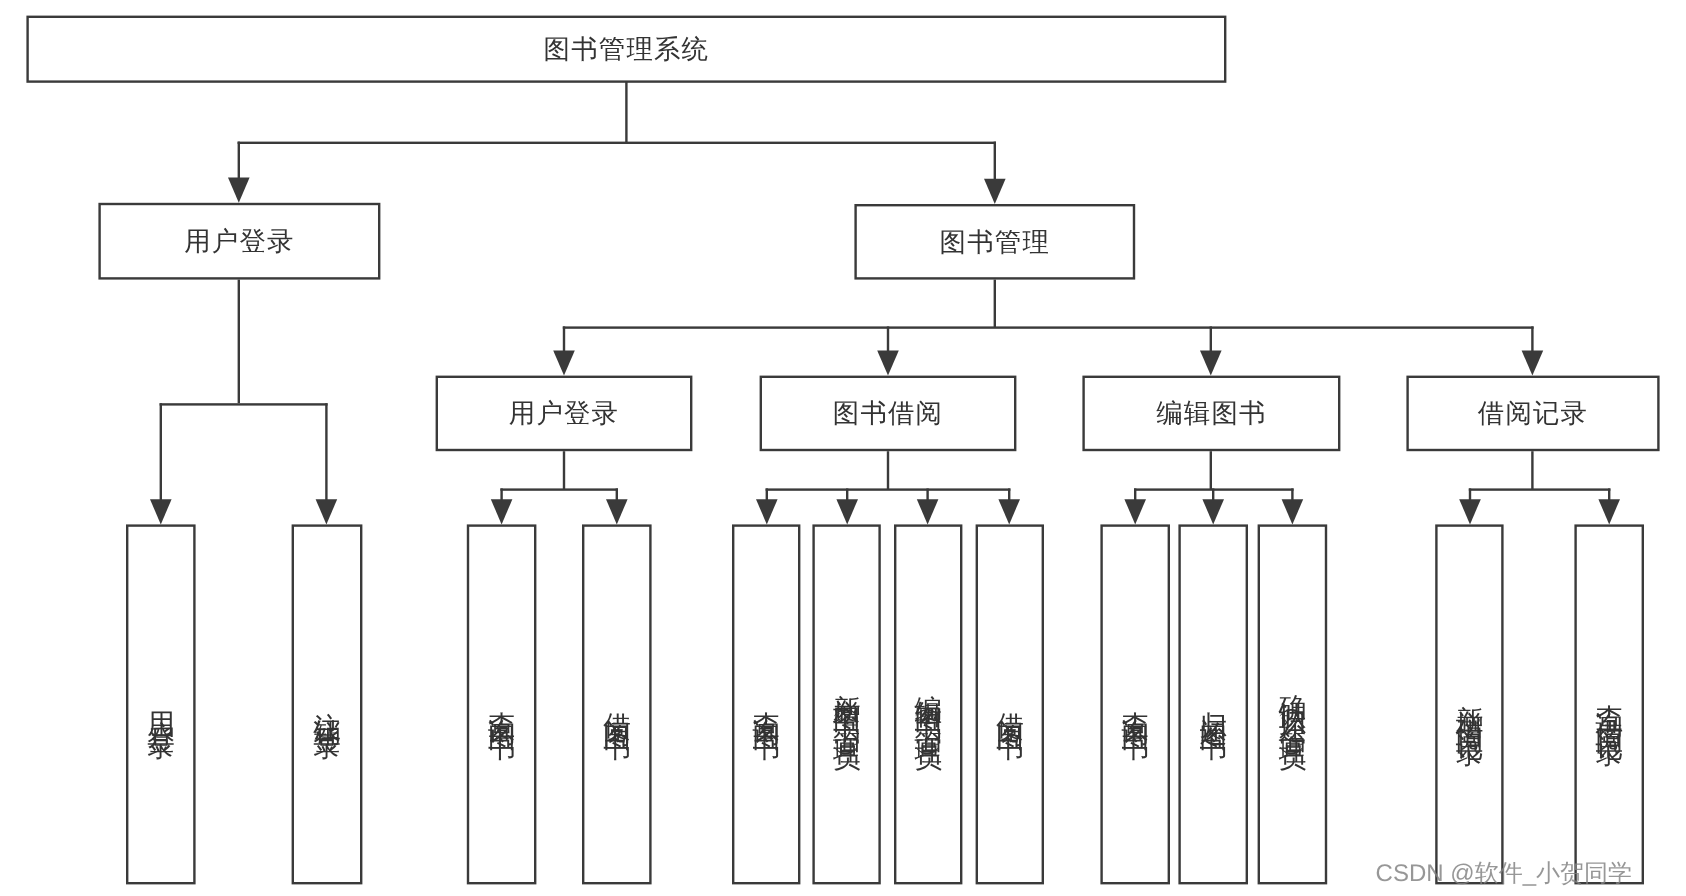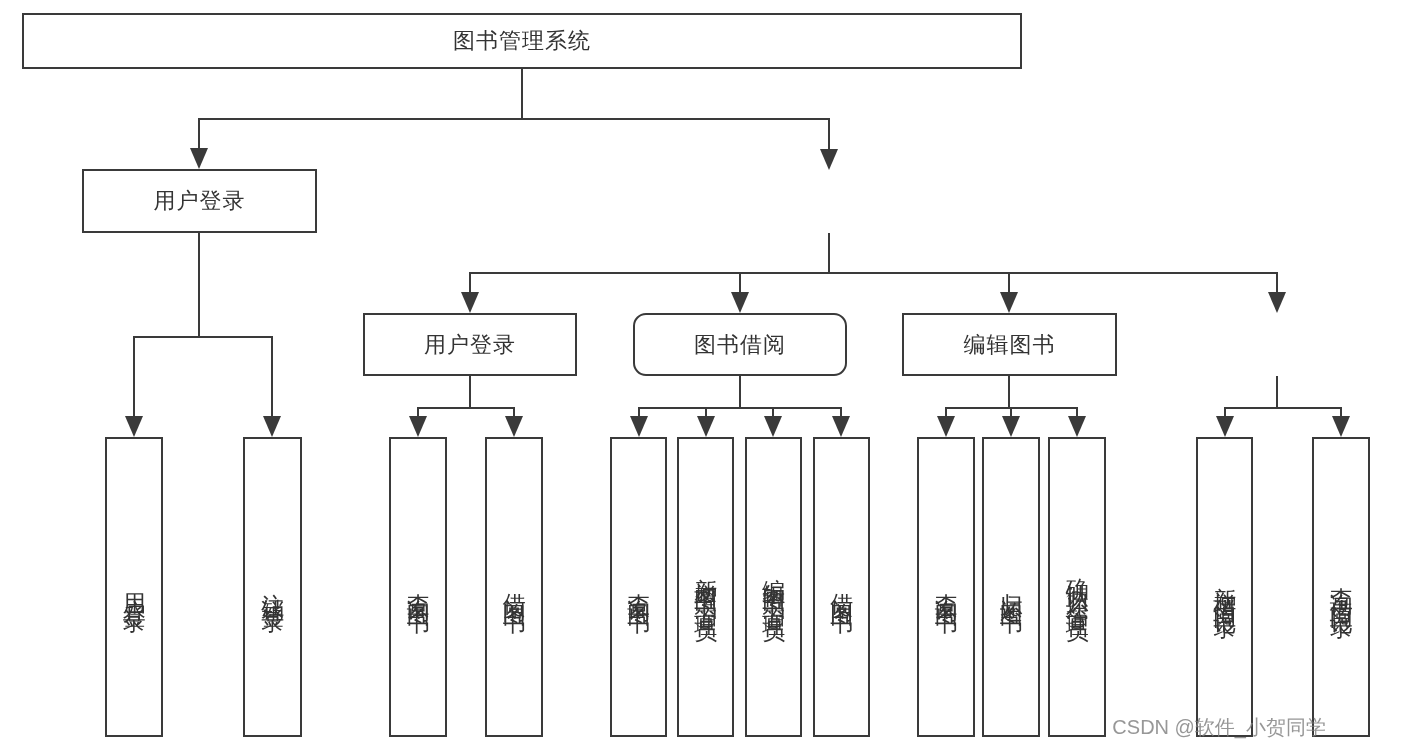--- a/index.html
+++ b/index.html
@@ -51,42 +51,44 @@
   
   .ar {
     position: absolute;
     width: 0; height: 0;
     border-left: 9px solid transparent;
     border-right: 9px solid transparent;
     border-top: 21px solid #3a3a3a;
   }
   .watermark {
     position: absolute;
-    left: 1110px;
+    left: 1144px;
     top: 714px;
     width: 216px;
     text-align: right;
     font-size: 20px;
     color: rgba(128,128,128,0.82);
     z-index: 10;
     white-space: nowrap;
   }
 </style>
 </head>
 <body>
 
 <div class="stage">
 
   <div class="box" style="left:22px; top:13px; width:1000px; height:56px;">图书管理系统</div>
 
   <div class="box" style="left:82px; top:169px; width:235px; height:64px;">用户登录</div>
+  <div class="box" style="left:712px; top:170px; width:234px; height:63px;">图书管理</div>
 
   <div class="box" style="left:363px; top:313px; width:214px; height:63px;">用户登录</div>
-  <div class="box" style="left:633px; top:313px; width:214px; height:63px;border-radius:13px;">图书借阅</div>
+  <div class="box" style="left:633px; top:313px; width:214px; height:63px;">图书借阅</div>
   <div class="box" style="left:902px; top:313px; width:215px; height:63px;">编辑图书</div>
+  <div class="box" style="left:1172px; top:313px; width:211px; height:63px;">借阅记录</div>
 
   <div class="vbox" style="left:105px; width:58px;">
     <span>用户登录</span>
     </div>
   <div class="vbox" style="left:243px; width:59px;">
     <span>注销登录</span>
     </div>
 
   <div class="vbox" style="left:389px; width:58px;">
     <span>查询图书</span>

